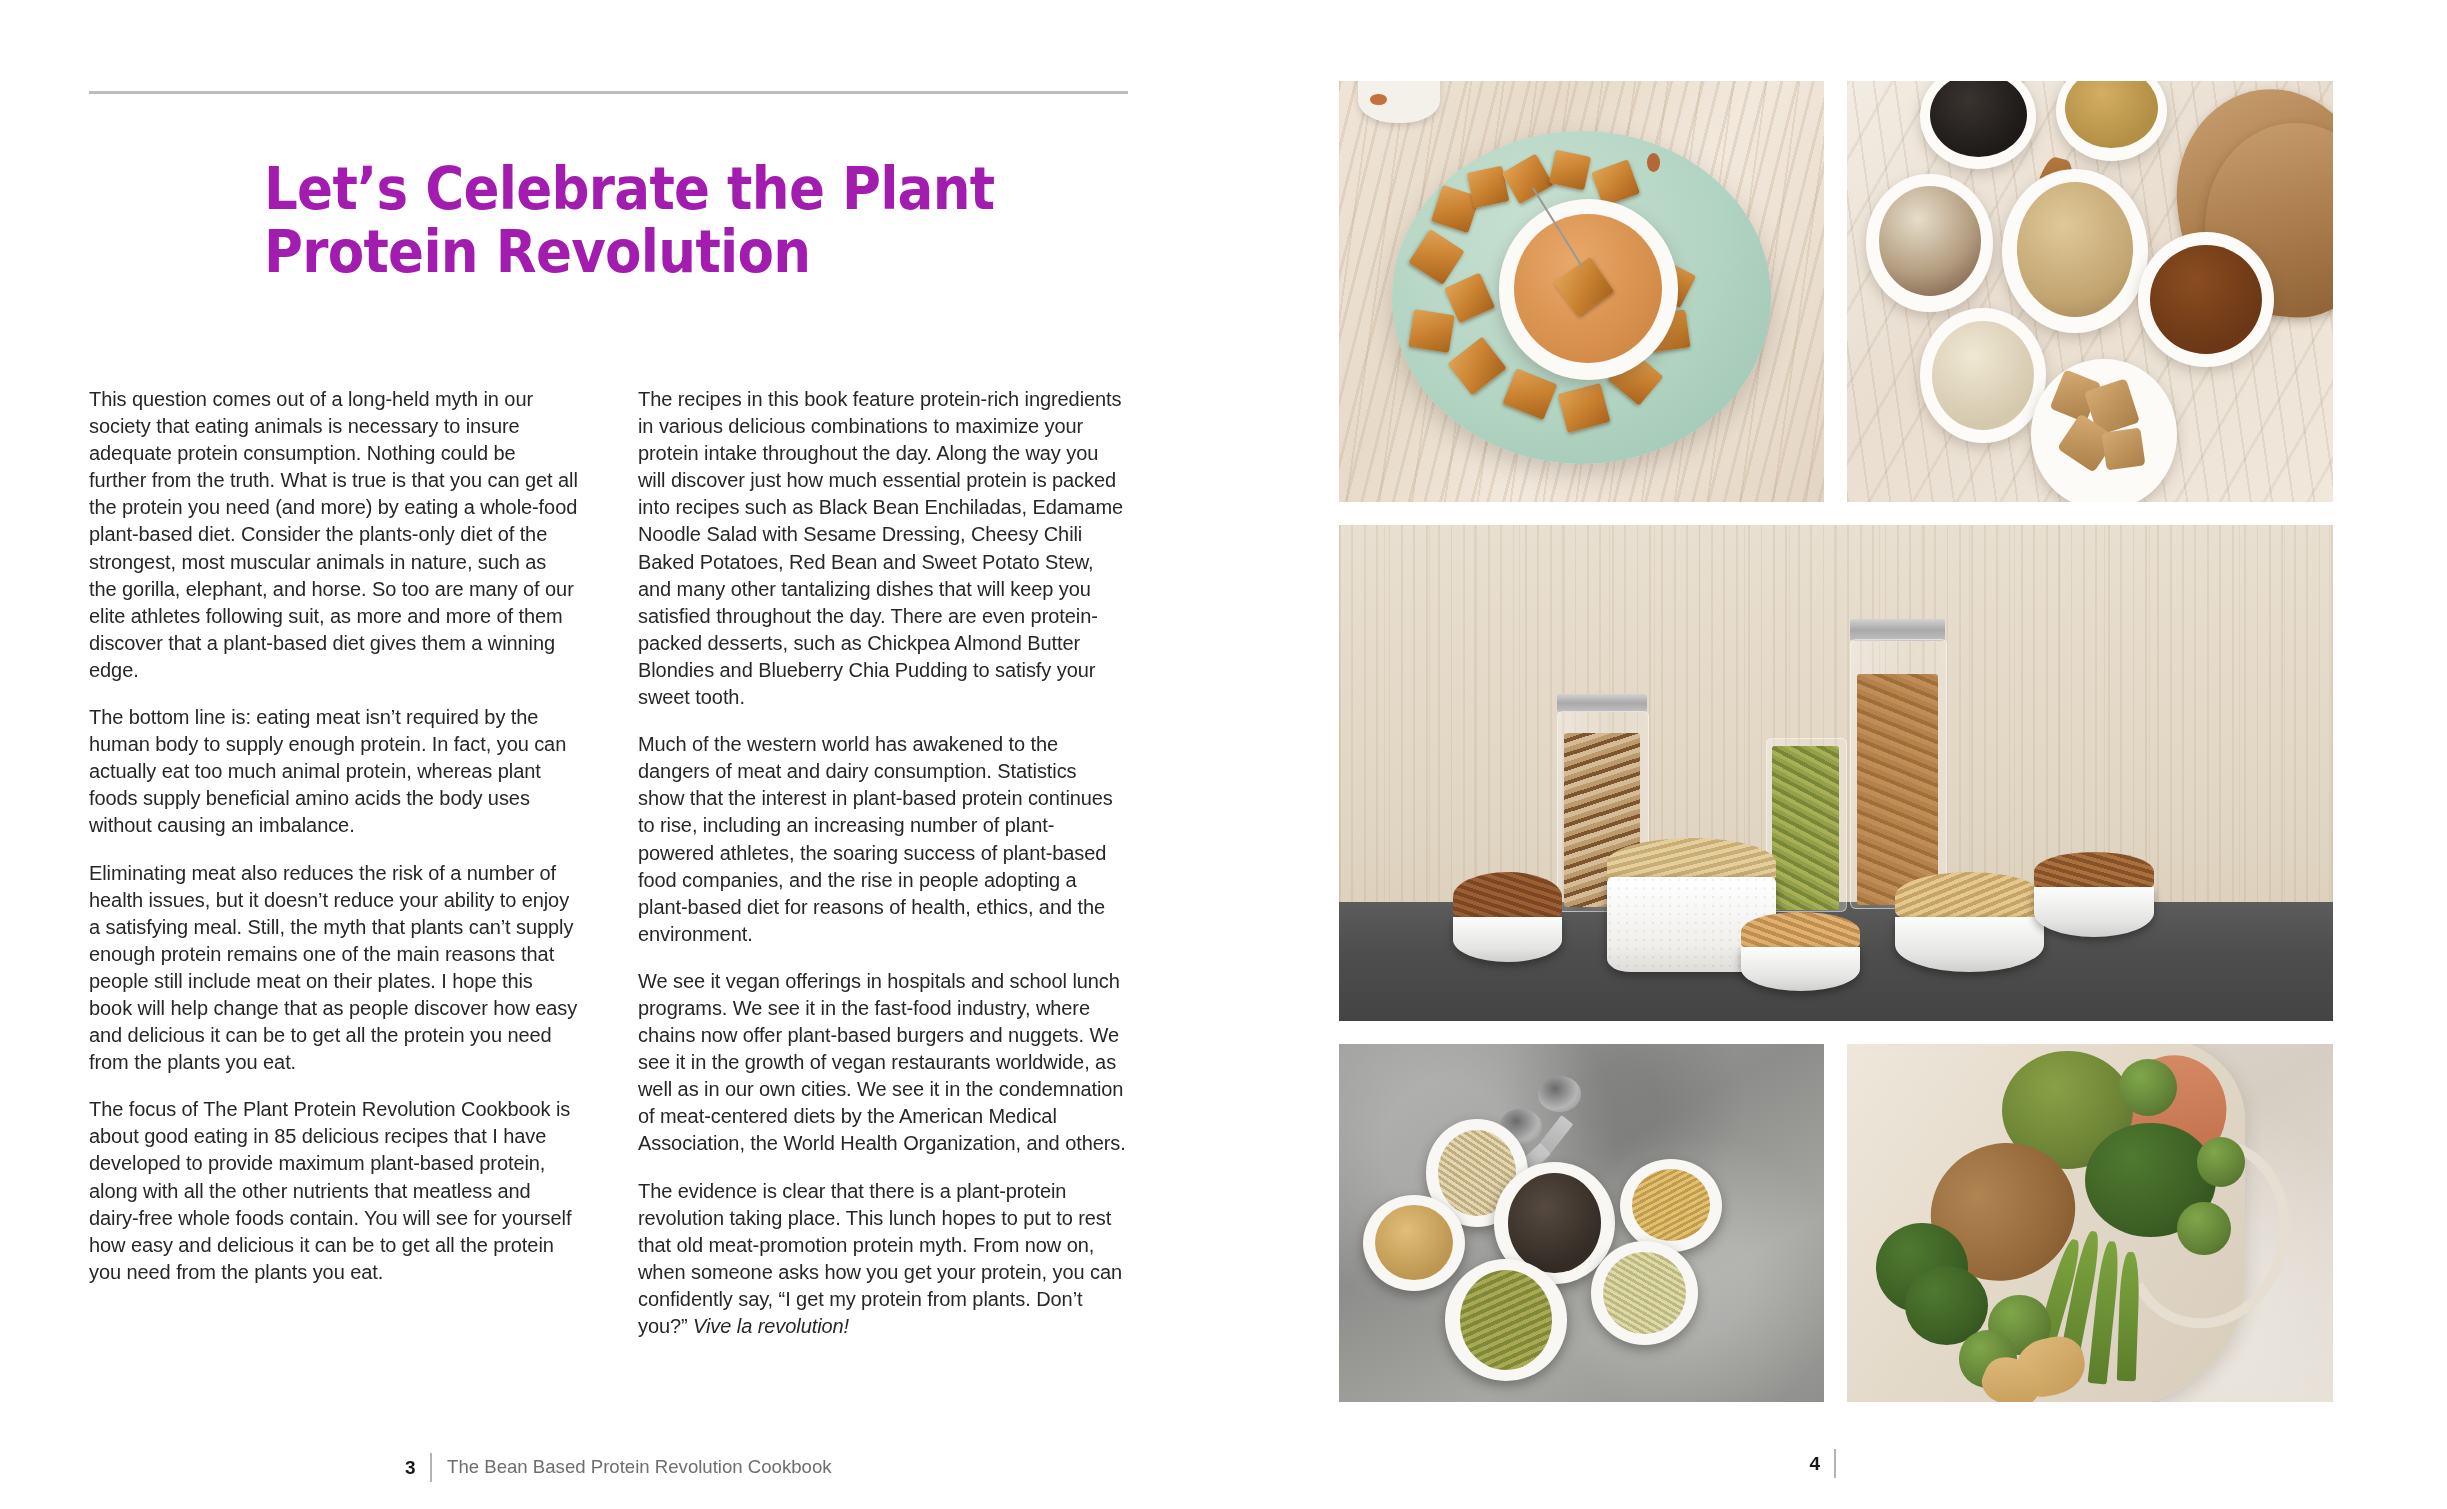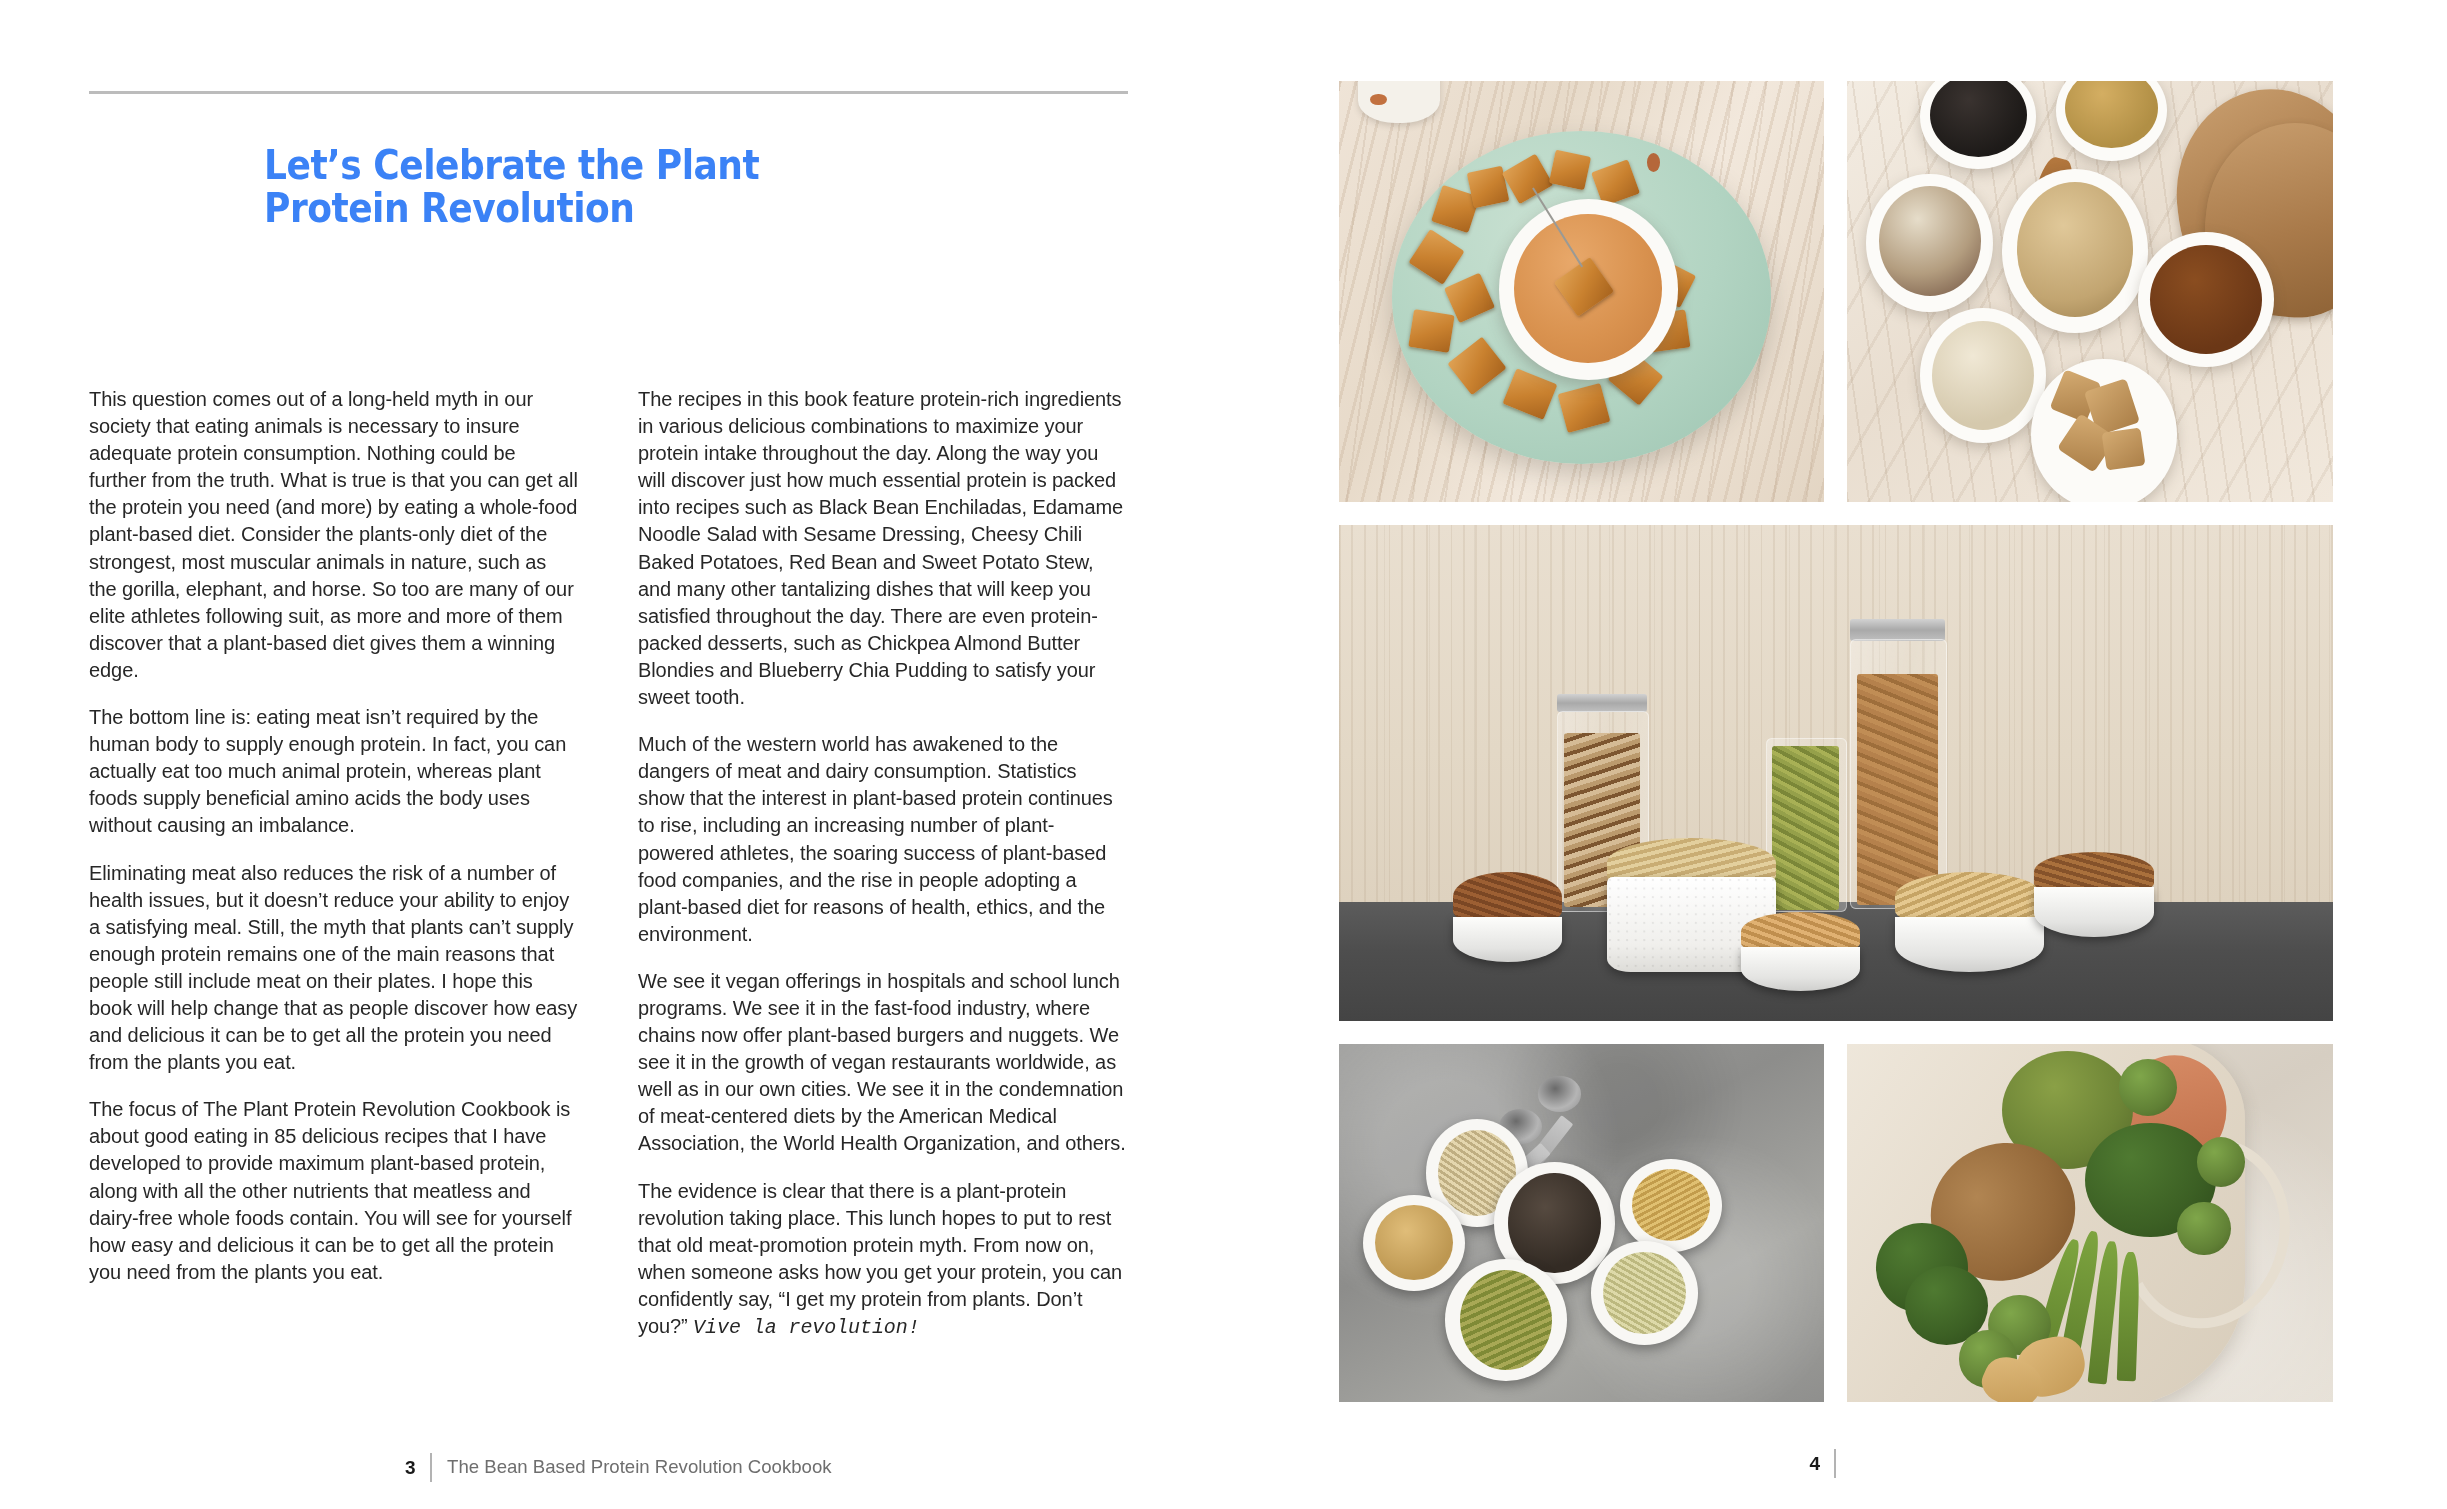--- a/index.html
+++ b/index.html
@@ -39,25 +39,25 @@
     width: 1039px;
     height: 2.9px;
     background: #bcbcbc;
   }
 
   .title {
     position: absolute;
     left: 264px;
     top: 117px;
     width: 870px;
-    font-size: 40px;
+    font-size: 59px;
     line-height: 1.08;
     font-weight: 700;
     letter-spacing: -0.012em;
-    color: #3b82f6;
+    color: #a21caf;
     font-family: "DejaVu Sans", sans-serif;
     font-stretch: condensed;
   }
   .title-line { display: block; }
 
   .subtitle {
     position: absolute;
     left: 143px;
     top: 304px;
     width: 946px;
@@ -84,21 +84,21 @@
   }
   .col p {
     margin: 0 0 20px 0;
     font-size: 20px;
     line-height: 1.355;
     color: #272727;
     font-family: "Liberation Sans", sans-serif;
     letter-spacing: -0.004em;
   }
   .col p:last-child { margin-bottom: 0; }
-  .col .italic { font-style: italic; font-family: Liberation Mono, monospace; }
+  .col .italic { font-style: italic; }
 
   
   .footer-left {
     position: absolute;
     left: 405px;
     top: 1451px;
     display: flex;
     align-items: center;
     gap: 0;
     height: 32.5px;

